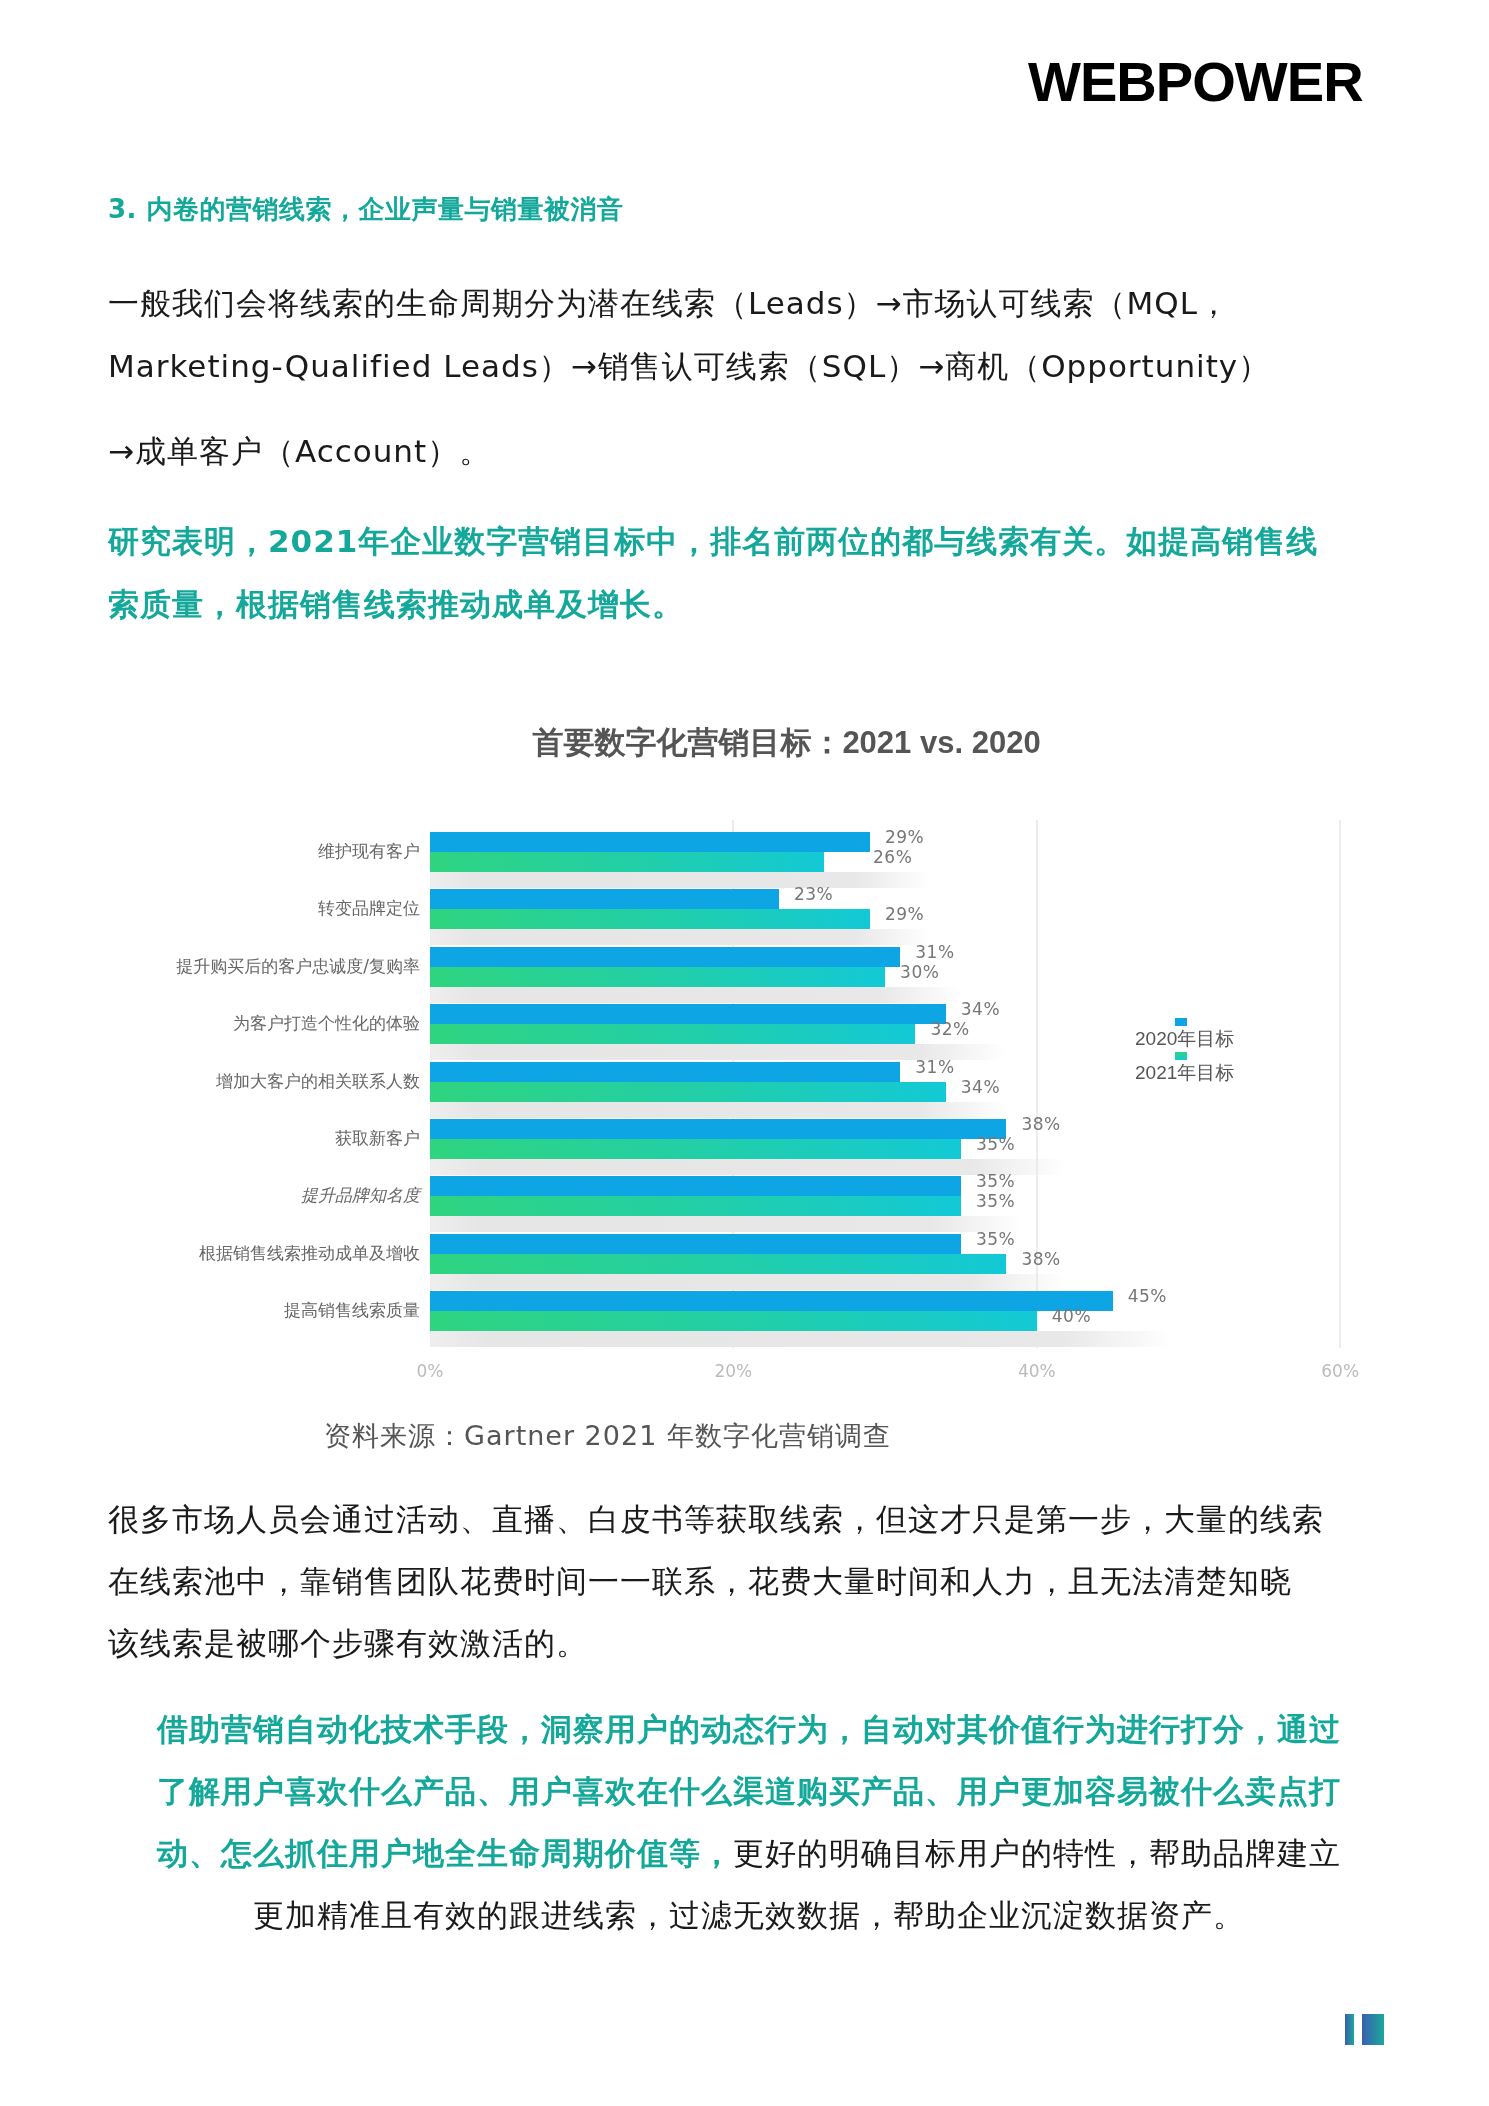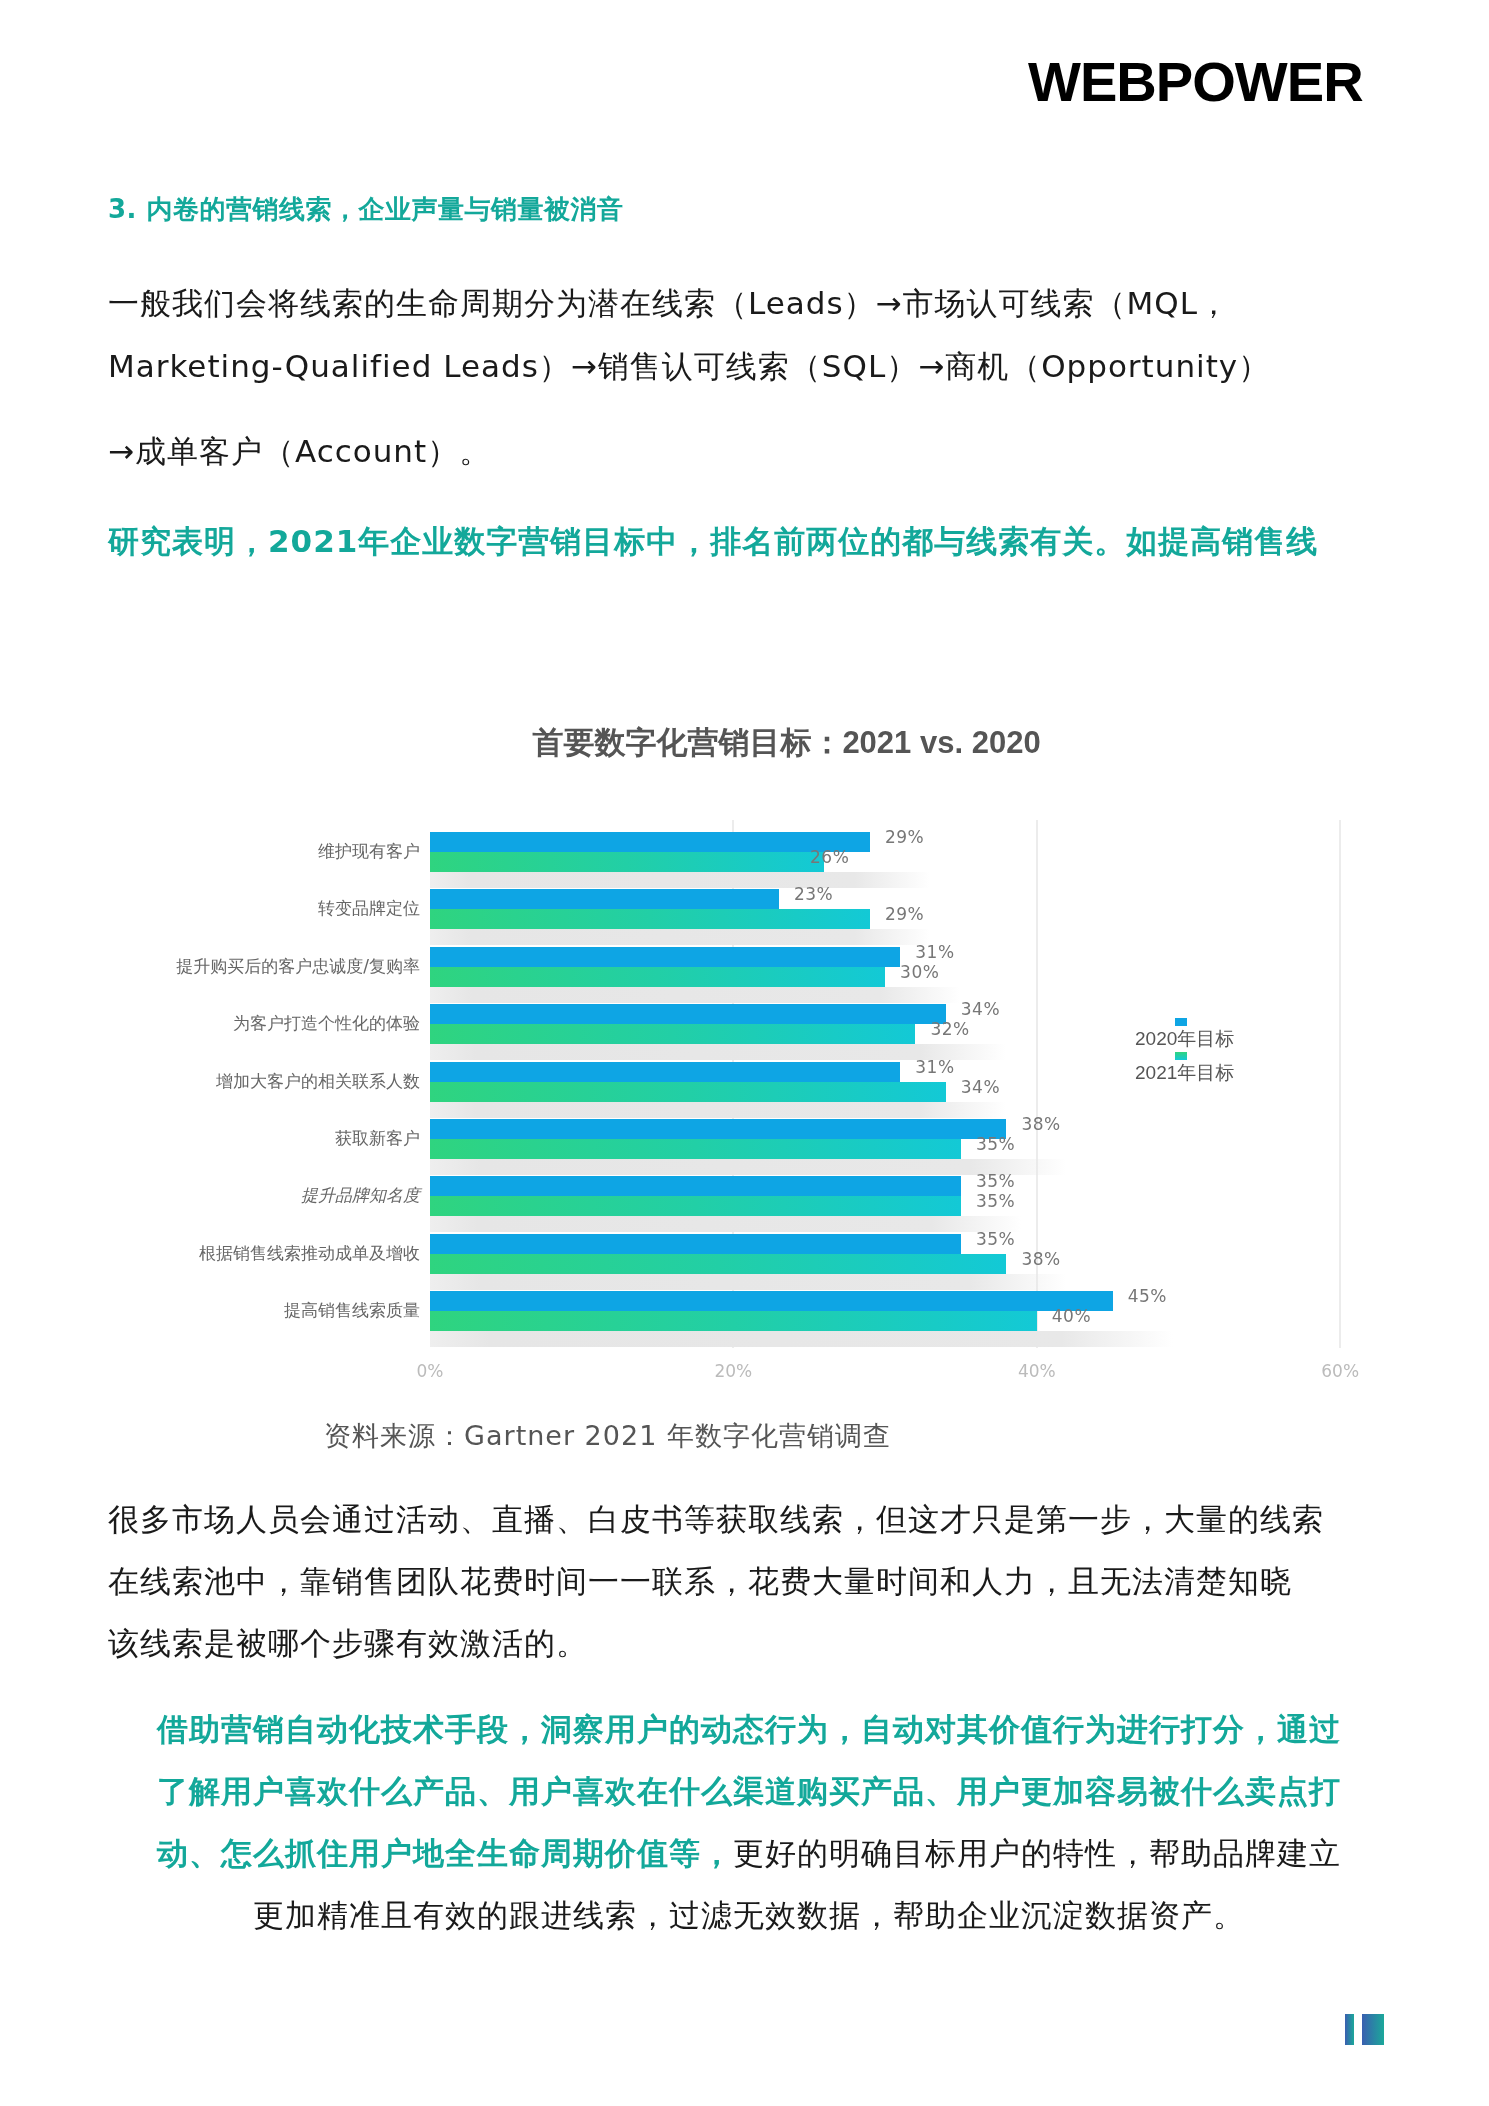--- a/index.html
+++ b/index.html
@@ -41,38 +41,39 @@
 <div class="abs heading">3. 内卷的营销线索，企业声量与销量被消音</div>
 
 <div class="abs para" style="top:272px;">
   <span class="line">一般我们会将线索的生命周期分为潜在线索（Leads）→市场认可线索（MQL，</span>
   <span class="line">Marketing-Qualified Leads）→销售认可线索（SQL）→商机（Opportunity）</span>
   <span class="line" style="margin-top:22px;">→成单客户（Account）。</span>
 </div>
 
 <div class="abs para" style="top:510px;">
   <span class="line teal">研究表明，2021年企业数字营销目标中，排名前两位的都与线索有关。如提高销售线</span>
+  <span class="line teal">索质量，根据销售线索推动成单及增长。</span>
 </div>
 
 <div class="abs chart-title"><span>首要数字化营销目标：2021 vs. 2020</span></div>
 
 <div class="abs plot" id="plot">
     <div class="tick-label" style="left: 430px;">0%</div>
     <div class="gridline" style="left: 732.4px;"></div>
     <div class="tick-label" style="left: 733.4px;">20%</div>
     <div class="gridline" style="left: 1035.8px;"></div>
     <div class="tick-label" style="left: 1036.8px;">40%</div>
     <div class="gridline" style="left: 1339.2px;"></div>
     <div class="tick-label" style="left: 1340.2px;">60%</div>
     <div class="shadow" style="left: 430px; top: 872px; width: 499.93px;"></div>
     <div class="cat-label" style="top: 840px;">维护现有客户</div>
     <div class="bar bar-2020" style="left: 430px; top: 832px; width: 439.93px;"></div>
     <div class="bar bar-2021" style="left: 430px; top: 852px; width: 394.42px;"></div>
     <div class="val-label" style="left: 884.93px; top: 827px;">29%</div>
-    <div class="val-label" style="left: 810px; top: 847px;">26%</div>
+    <div class="val-label" style="left: 873px; top: 847px;">26%</div>
     <div class="shadow" style="left: 430px; top: 929.4px; width: 499.93px;"></div>
     <div class="cat-label" style="top: 897.4px;">转变品牌定位</div>
     <div class="bar bar-2020" style="left: 430px; top: 889.4px; width: 348.91px;"></div>
     <div class="bar bar-2021" style="left: 430px; top: 909.4px; width: 439.93px;"></div>
     <div class="val-label" style="left: 793.91px; top: 884.4px;">23%</div>
     <div class="val-label" style="left: 884.93px; top: 904.4px;">29%</div>
     <div class="shadow" style="left: 430px; top: 986.8px; width: 530.27px;"></div>
     <div class="cat-label" style="top: 954.8px;">提升购买后的客户忠诚度/复购率</div>
     <div class="bar bar-2020" style="left: 430px; top: 946.8px; width: 470.27px;"></div>
     <div class="bar bar-2021" style="left: 430px; top: 966.8px; width: 455.1px;"></div>

